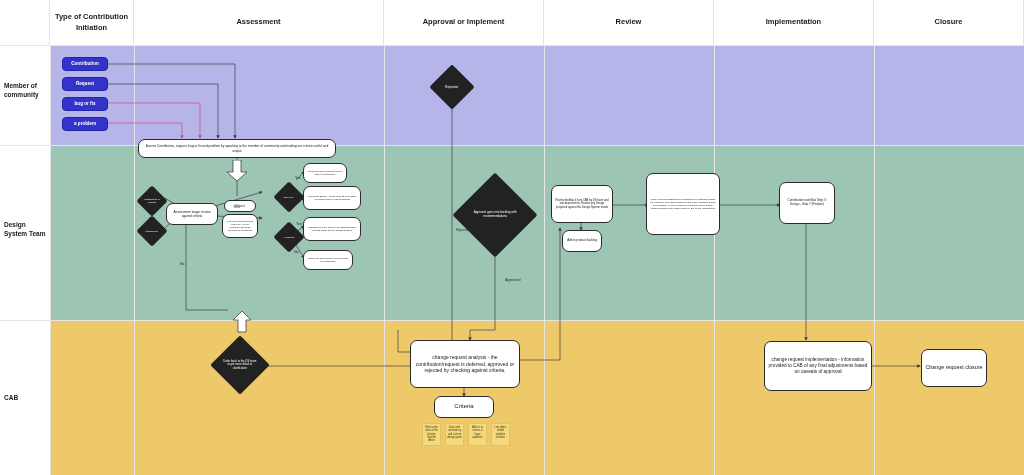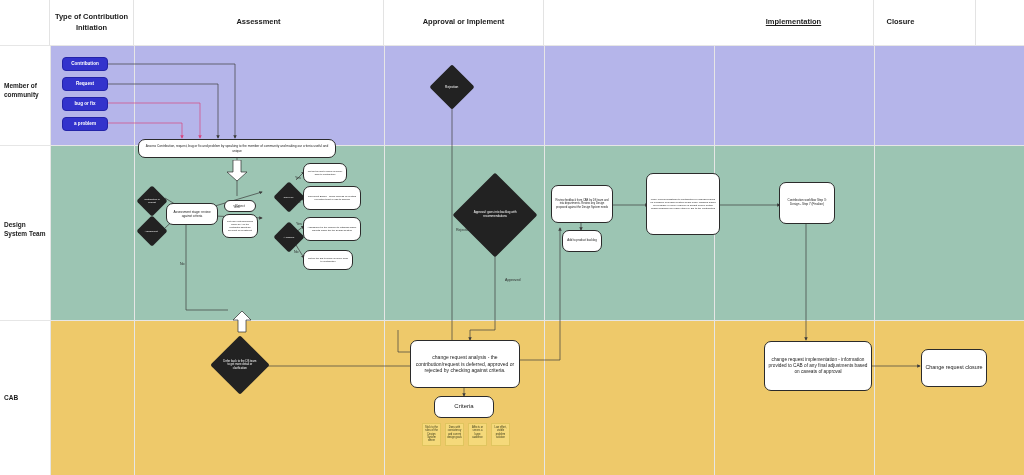--- a/index.html
+++ b/index.html
@@ -83,22 +83,23 @@
   <div class="vline" style="left:874px"></div>
   <div class="hline" style="top:45px"></div>
   <div class="hline" style="top:145px"></div>
   <div class="hline" style="top:320px"></div>
 
   <div class="hdr-row">
     <div class="hdr" style="left:0px;   width:50px;"></div>
     <div class="hdr" style="left:50px;  width:84px;">Type of Contribution Initiation</div>
     <div class="hdr" style="left:134px; width:250px;">Assessment</div>
     <div class="hdr" style="left:384px; width:160px;">Approval or Implement</div>
-    <div class="hdr" style="left:714px; width:160px;text-decoration:underline;">Implementation</div>
-    <div class="hdr" style="left:826px; width:150px;">Closure</div>
+    <div class="hdr" style="left:544px; width:170px;">Review</div>
+    <div class="hdr" style="left:714px; width:160px;">Implementation</div>
+    <div class="hdr" style="left:874px; width:150px;">Closure</div>
   </div>
 
   <div class="rowlbl" style="top:82px">Member of community</div>
   <div class="rowlbl" style="top:221px">Design System Team</div>
   <div class="rowlbl" style="top:394px">CAB</div>
 
   <svg class="overlay">
     <defs>
       <marker id="ah" markerWidth="5" markerHeight="5" refX="4" refY="2.5" orient="auto">
         <path d="M0,0 L5,2.5 L0,5 z" fill="#3c3c3c"></path>

